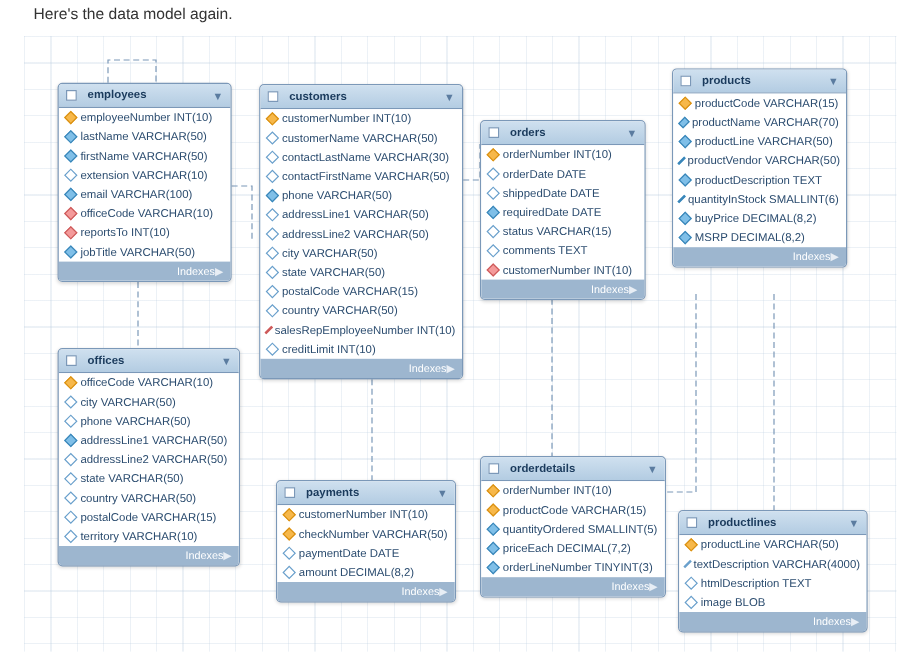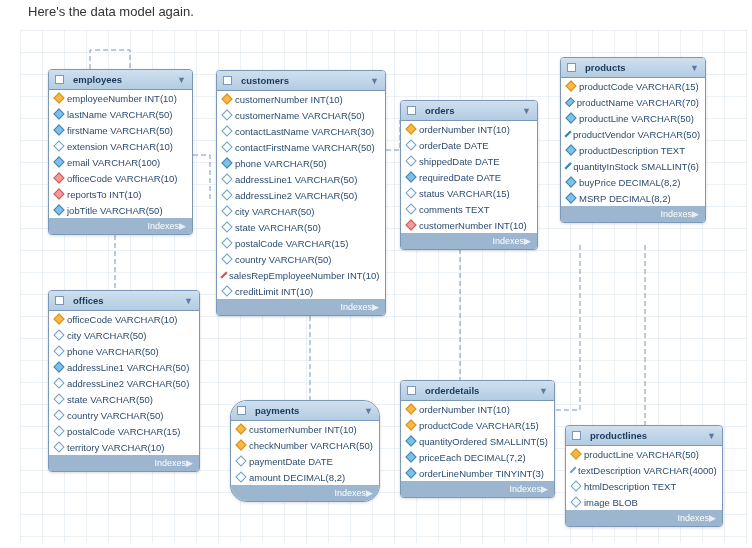--- a/index.html
+++ b/index.html
@@ -367,21 +367,21 @@
           <span class="ico attr"></span>
           <span>territory VARCHAR(10)</span>
         </div>
       </div>
     <div class="indexes">
         <span>Indexes</span>
         <span class="tri">▶</span>
       </div>
   </div>
 
-  <div class="table" style="left:210px; top:370px; width:150px;border-radius:17px;">
+  <div class="table" style="left:210px; top:370px; width:150px;">
     <div class="table-header">
       <span class="sq"></span>
       <span>payments</span>
       <span class="arrow">▼</span>
     </div>
     <div class="cols">
         <div class="col">
           <span class="ico pk"></span>
           <span>customerNumber INT(10)</span>
         </div>

